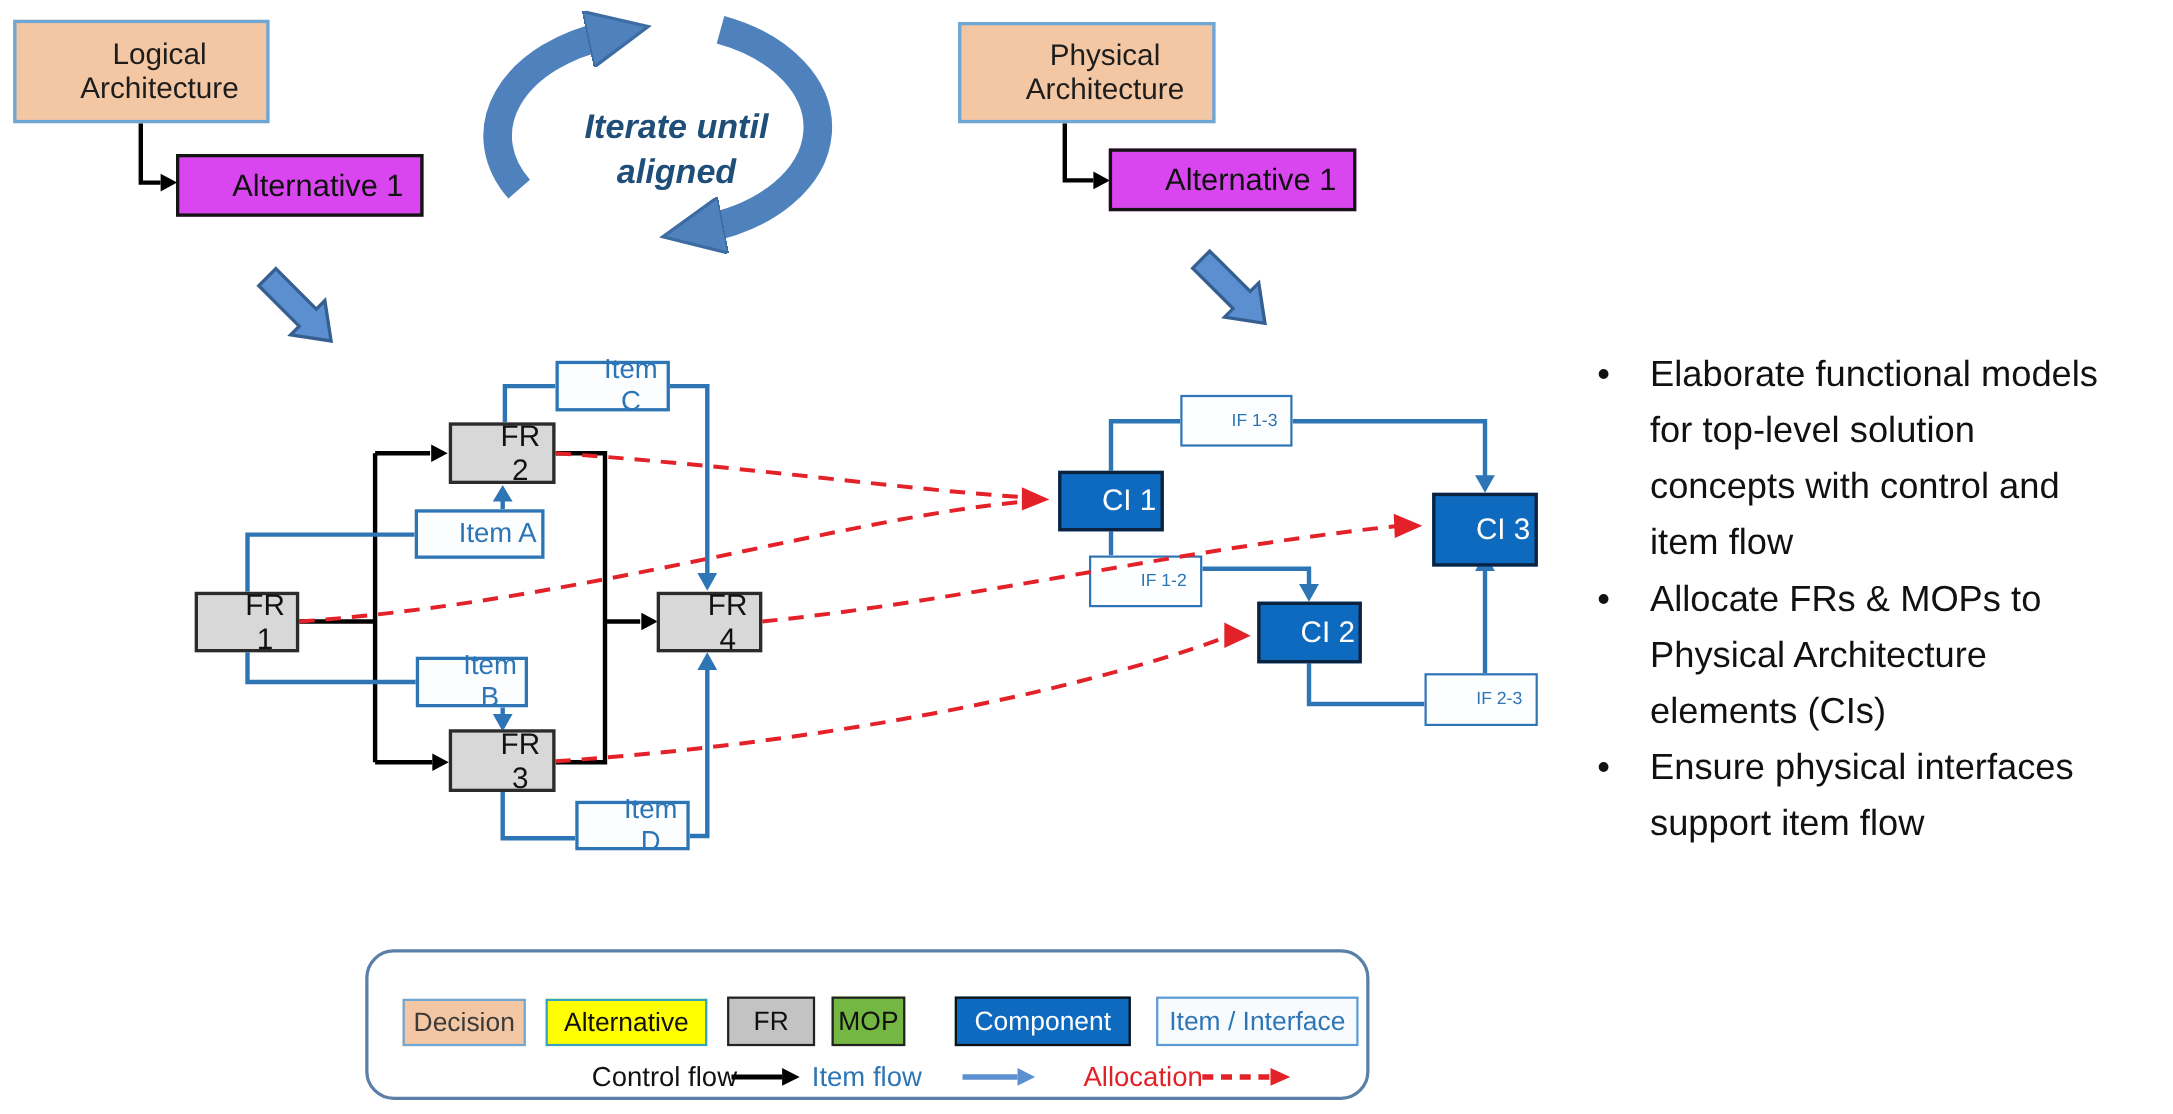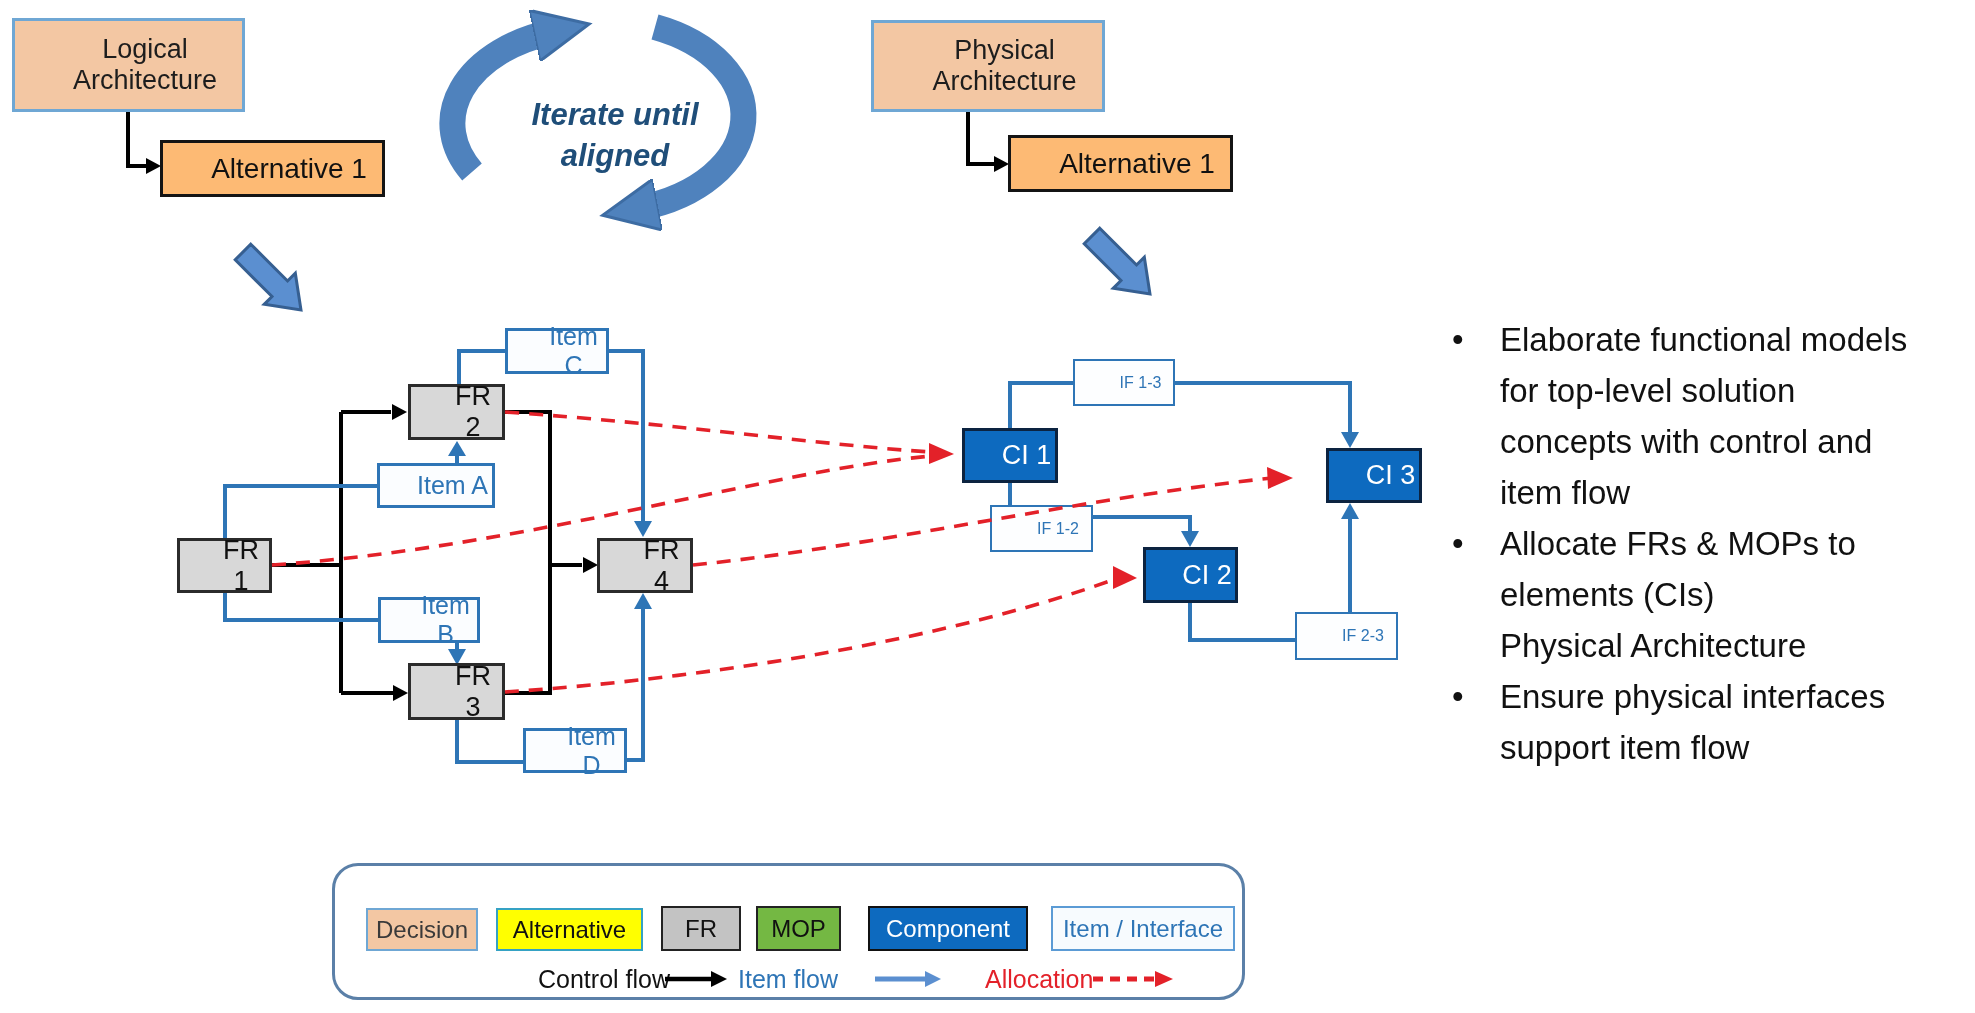--- a/index.html
+++ b/index.html
@@ -4,21 +4,21 @@
 <style>
   html,body{margin:0;padding:0;background:#ffffff;}
   .canvas{position:relative;width:1975px;height:1013px;background:#ffffff;overflow:hidden;
           font-family:"Liberation Sans",sans-serif;}
   svg.layer{position:absolute;left:0;top:0;pointer-events:none;}
   #flow-layer{z-index:1;}
   #alloc-layer{z-index:3;}
   .node{position:absolute;display:flex;align-items:center;justify-content:center;
         text-align:center;box-sizing:border-box;z-index:2;padding-left:33px;}
   .decision{background:#f3c7a3;border:3px solid #6fa7d4;color:#1d1d1d;font-size:27px;line-height:31px;}
-  .alt{background:#fdba74;border:3px solid #141414;color:#111;font-size:28px;}
+  .alt{background:#d946ef;border:3px solid #141414;color:#111;font-size:28px;}
   .fr{background:#d8d8d8;border:3px solid #2b2b2b;color:#111;font-size:27px;}
   .item{background:#fbfdff;border:3px solid #2e75b6;color:#2e75b6;font-size:25px;}
   .ci{background:#0d6abf;border:3px solid #0c2340;color:#ffffff;font-size:27px;}
   .ifc{background:#fdfeff;border:2px solid #2e75b6;color:#2e75b6;font-size:16px;}
   .iterate{position:absolute;left:455px;top:94px;width:320px;z-index:2;text-align:center;
            color:#1f4e79;font-size:31px;font-weight:bold;font-style:italic;line-height:41px;}
   .bullets{position:absolute;left:1448px;top:314px;width:527px;z-index:2;color:#111;}
   .bullet{display:flex;margin:0;}
   .dot{width:52px;font-size:33px;line-height:51px;padding-left:4px;box-sizing:border-box;}
   .bline{font-size:33px;line-height:51px;white-space:nowrap;}
@@ -150,21 +150,21 @@
   <div class="node item" style="left:523px;top:728px;width:104px;height:45px;">
       <span>Item D</span>
     </div>
 
   <div class="node ci" style="left:962px;top:428px;width:96px;height:55px;">
       <span>CI 1</span>
     </div>
   <div class="node ci" style="left:1143px;top:547px;width:95px;height:56px;">
       <span>CI 2</span>
     </div>
-  <div class="node ci" style="left:1302px;top:448px;width:96px;height:55px;margin-left:24px;">
+  <div class="node ci" style="left:1302px;top:448px;width:96px;height:67px;">
       <span>CI 3</span>
     </div>
 
   <div class="node ifc" style="left:1073px;top:359px;width:102px;height:47px;">
       <span>IF 1-3</span>
     </div>
   <div class="node ifc" style="left:990px;top:505px;width:103px;height:47px;">
       <span>IF 1-2</span>
     </div>
   <div class="node ifc" style="left:1295px;top:612px;width:103px;height:48px;">
@@ -192,22 +192,22 @@
         <div class="bline">Elaborate functional models</div>
         <div class="bline">for top-level solution</div>
         <div class="bline">concepts with control and</div>
         <div class="bline">item flow</div>
       </div>
     </div>
     <div class="bullet">
       <span class="dot">•</span>
       <div>
         <div class="bline">Allocate FRs &amp; MOPs to</div>
+        <div class="bline">Physical Architecture</div>
         <div class="bline">elements (CIs)</div>
-        <div class="bline">Physical Architecture</div>
       </div>
     </div>
     <div class="bullet">
       <span class="dot">•</span>
       <div>
         <div class="bline">Ensure physical interfaces</div>
         <div class="bline">support item flow</div>
       </div>
     </div>
   </div>
@@ -216,21 +216,21 @@
 
     <div class="sw" style="left:31px;top:42px;width:112px;height:43px;background:#f3c7a3;border:2.5px solid #6fa7d4;color:#3a3a3a;">
       <span>Decision</span>
       </div>
     <div class="sw" style="left:161px;top:42px;width:147px;height:43px;background:#ffff00;border:2.5px solid #35a2c4;color:#111;">
       <span>Alternative</span>
       </div>
     <div class="sw" style="left:326px;top:40px;width:80px;height:45px;background:#c3c3c3;border:2.5px solid #222;color:#111;">
       <span>FR</span>
       </div>
-    <div class="sw" style="left:421px;top:40px;width:85px;height:45px;background:#74b843;border:2.5px solid #222;color:#111;">
+    <div class="sw" style="left:421px;top:40px;width:67px;height:45px;background:#74b843;border:2.5px solid #222;color:#111;">
       <span>MOP</span>
       </div>
     <div class="sw" style="left:533px;top:40px;width:160px;height:45px;background:#0d6abf;border:2.5px solid #111;color:#fff;">
       <span>Component</span>
       </div>
     <div class="sw" style="left:716px;top:40px;width:184px;height:45px;background:#f7fbfe;border:2.5px solid #5b9bd5;color:#2e75b6;">
       <span>Item / Interface</span>
       </div>
 
     <div class="flow-label" style="left:203px;top:99px;color:#111;">Control flow</div>

